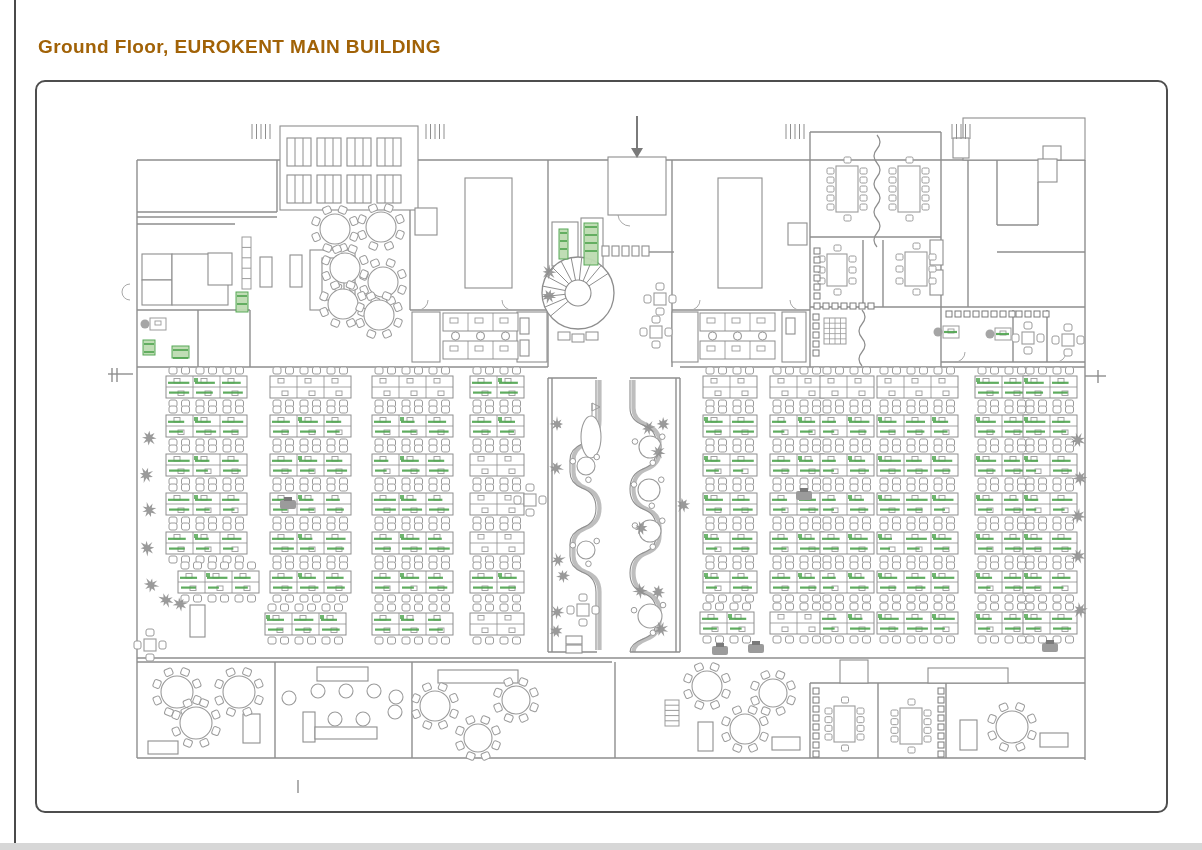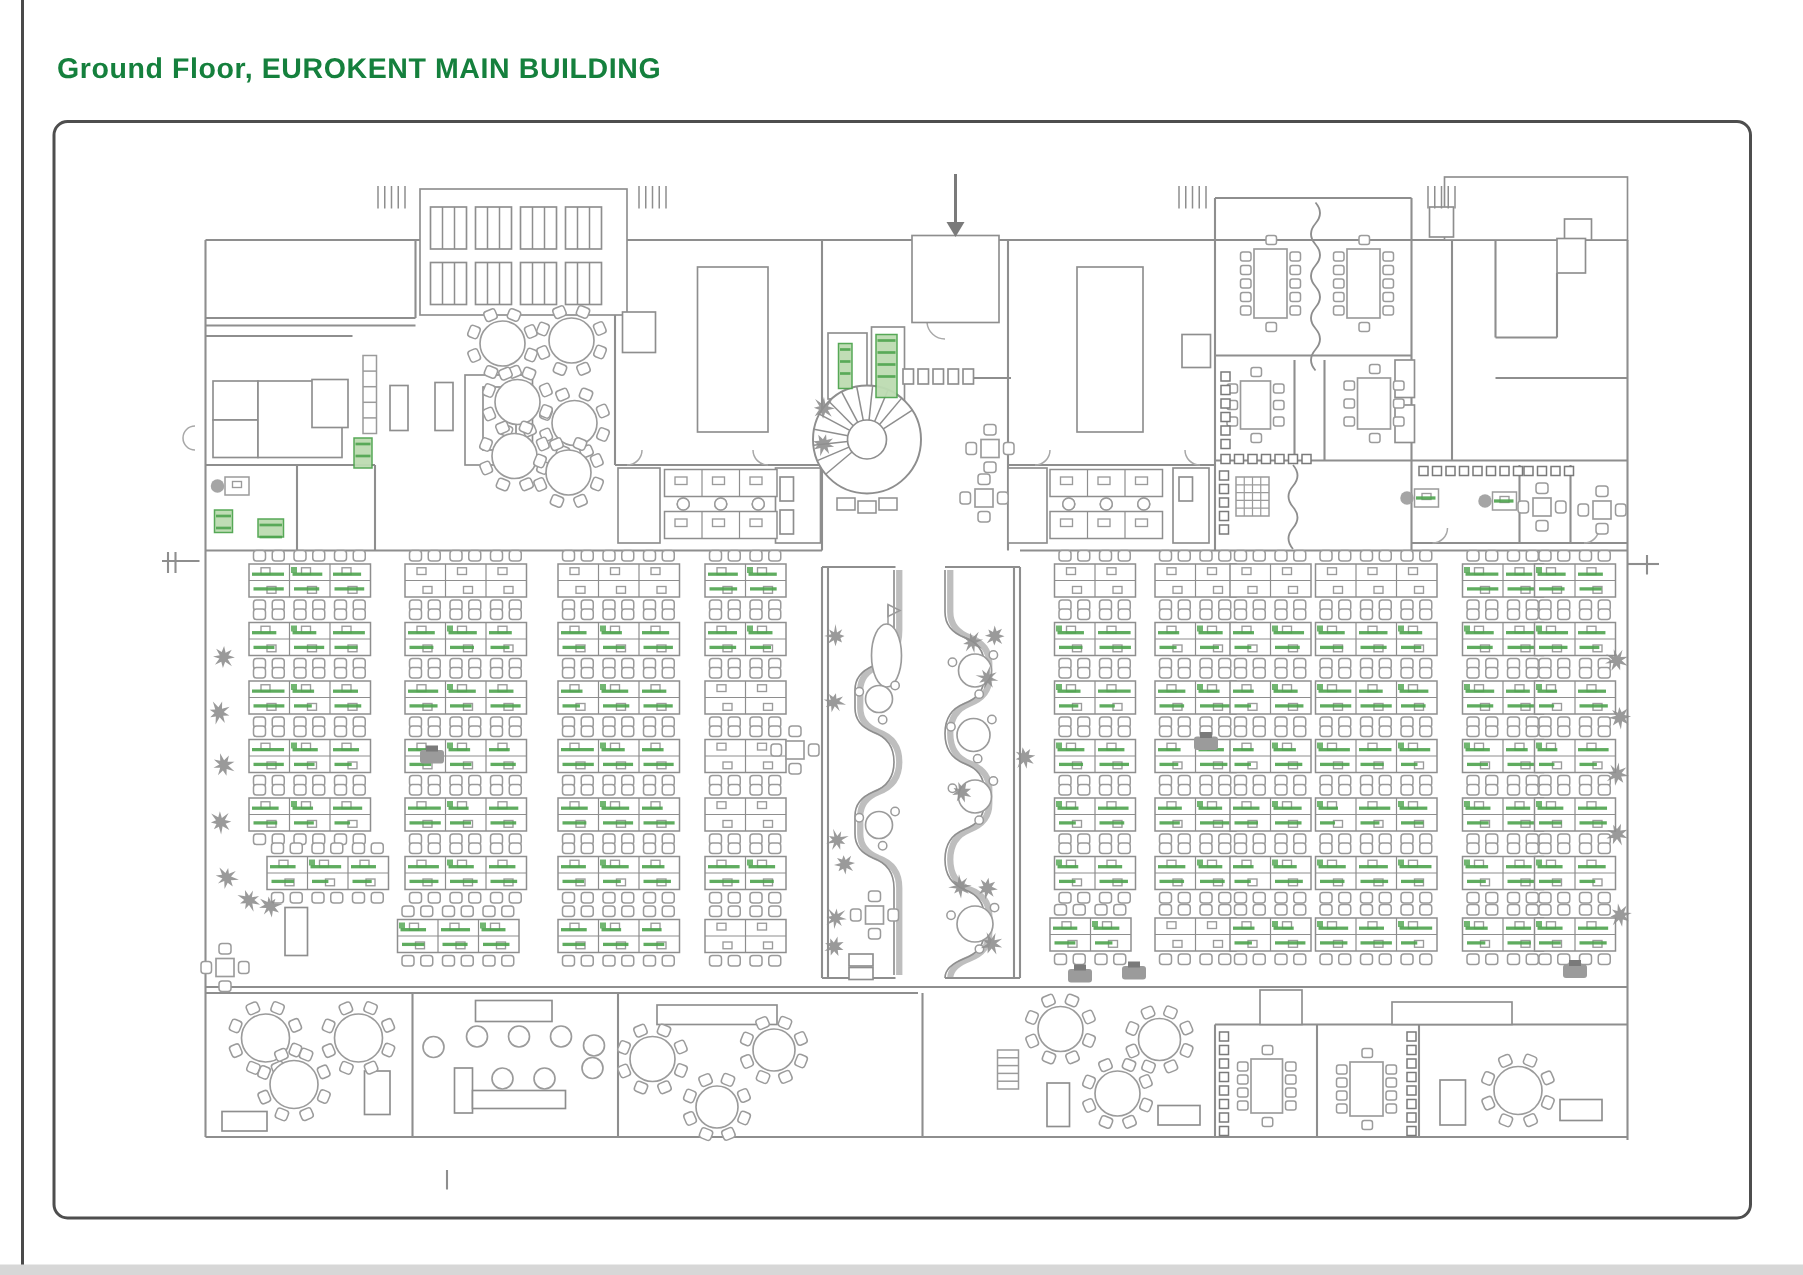--- a/index.html
+++ b/index.html
@@ -4,21 +4,21 @@
 <style>
   html,body{margin:0;padding:0;}
   body{
     width:1202px;height:850px;position:relative;overflow:hidden;
     background:#ffffff;font-family:"Liberation Sans",sans-serif;
   }
   #left-rule{position:absolute;left:14px;top:0;width:2px;height:850px;background:#4a4a4a;}
   #bottom-strip{position:absolute;left:0;bottom:0;width:1202px;height:7px;background:#d7d7d7;}
   #page-title{
     position:absolute;left:38px;top:36px;
-    font-size:19px;font-weight:bold;color:#15803d;letter-spacing:.4px;
+    font-size:19px;font-weight:bold;color:#a16207;letter-spacing:.4px;
   }
   #plan-panel{
     position:absolute;left:35px;top:80px;width:1129px;height:729px;
     border:2px solid #4e4e4e;border-radius:10px;background:#ffffff;
   }
   #plan-svg{position:absolute;left:0;top:0;width:1202px;height:850px;}
 </style>
 </head>
 <body>
 

